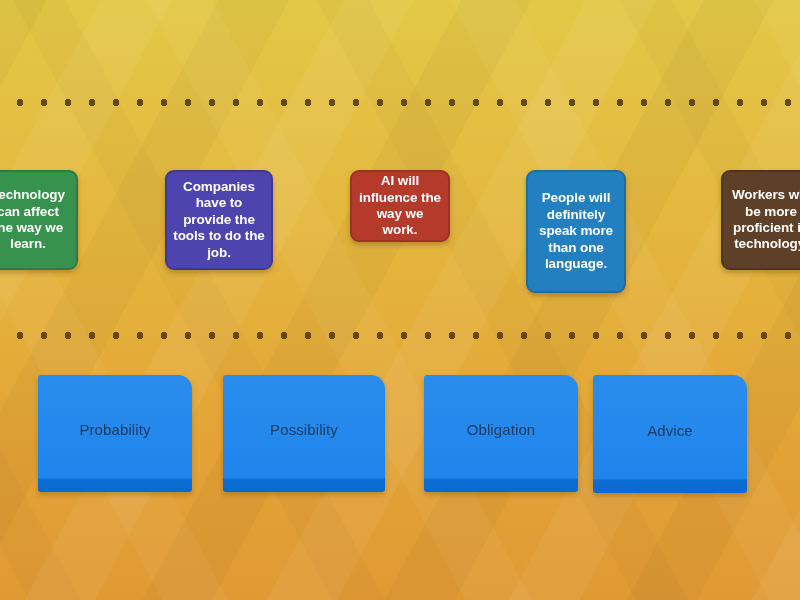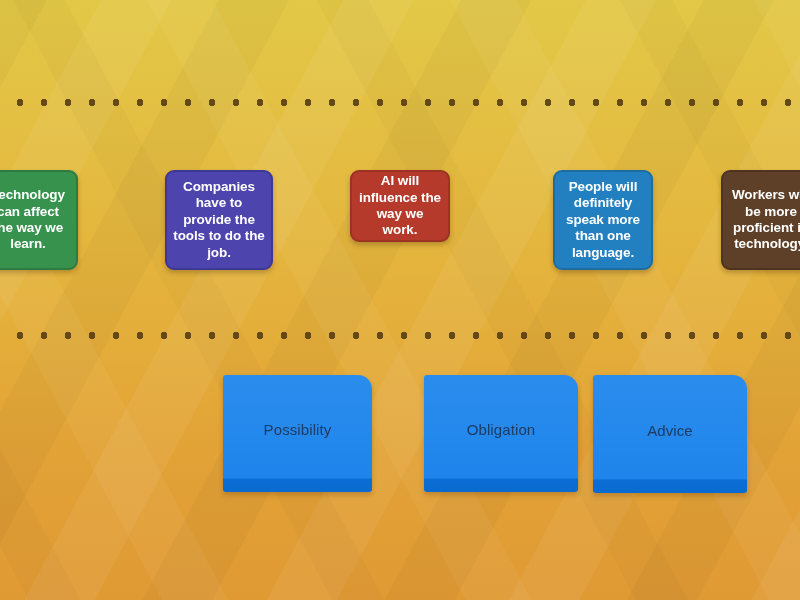--- a/index.html
+++ b/index.html
@@ -125,28 +125,31 @@
 
   <div class="tile" id="tile0" style="left: -22px; top: 170px; width: 100px; height: 100px; background: rgb(54, 146, 77); border: 2px solid rgb(45, 123, 65);">
     <span>Technology can affect the way we learn.</span>
   </div>
   <div class="tile" id="tile1" style="left: 165px; top: 170px; width: 108px; height: 100px; background: rgb(77, 68, 173); border: 2px solid rgb(63, 55, 149);">
     <span>Companies have to provide the tools to do the job.</span>
   </div>
   <div class="tile" id="tile2" style="left: 350px; top: 170px; width: 100px; height: 72px; background: rgb(182, 58, 43); border: 2px solid rgb(156, 49, 36); justify-content: flex-end;">
     <span>AI will influence the way we work.</span>
   </div>
-  <div class="tile" id="tile3" style="left: 553px; top: 170px; width: 100px; height: 100px; background: rgb(34, 128, 192); border: 2px solid rgb(29, 109, 163);">
+  <div class="tile" id="tile3" style="left: 526px; top: 170px; width: 100px; height: 123px; background: rgb(34, 128, 192); border: 2px solid rgb(29, 109, 163);">
     <span>People will definitely speak more than one language.</span>
   </div>
   <div class="tile" id="tile4" style="left: 721px; top: 170px; width: 100px; height: 100px; background: rgb(94, 64, 40); border: 2px solid rgb(78, 52, 32);">
     <span>Workers will be more proficient in technology.</span>
   </div>
 
-  <div class="bucket" id="bucket1" style="left: 223px; top: 375px; width: 149px; height: 117px;">
+  <div class="bucket" id="bucket0" style="left: 38px; top: 375px; width: 154px; height: 117px;">
+    <span class="bucket-label">Probability</span>
+  </div>
+  <div class="bucket" id="bucket1" style="left: 223px; top: 375px; width: 162px; height: 117px;">
     <span class="bucket-label">Possibility</span>
   </div>
   <div class="bucket" id="bucket2" style="left: 424px; top: 375px; width: 154px; height: 117px; justify-content: center;">
     <span class="bucket-label">Obligation</span>
   </div>
   <div class="bucket" id="bucket3" style="left: 593px; top: 375px; width: 154px; height: 118px;">
     <span class="bucket-label">Advice</span>
   </div>
 </div>
 

